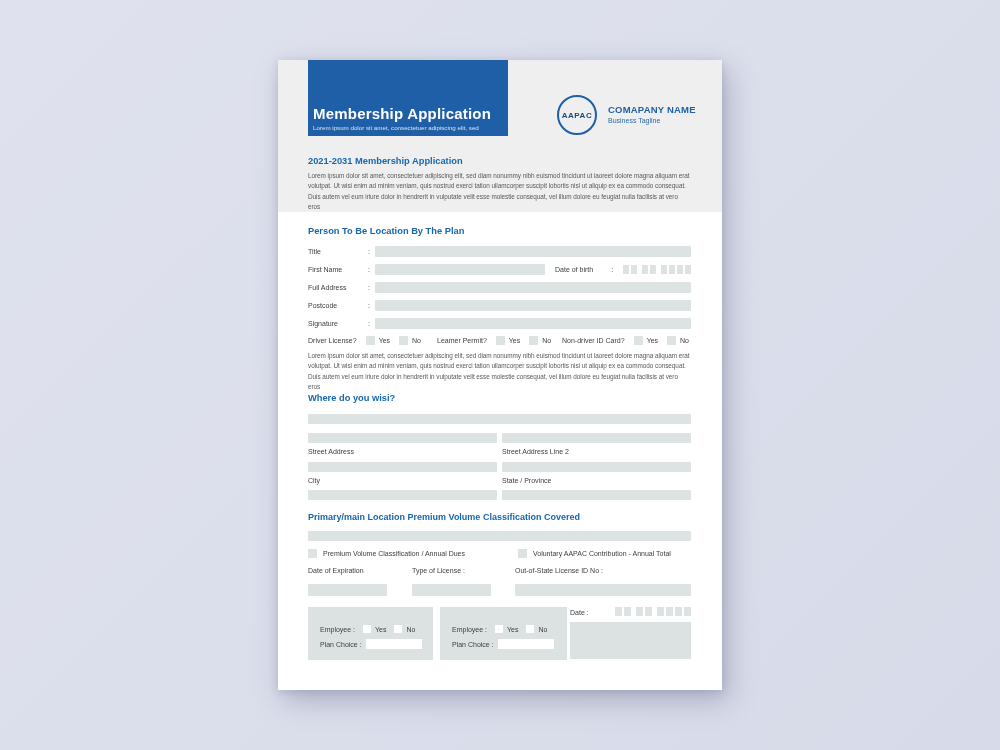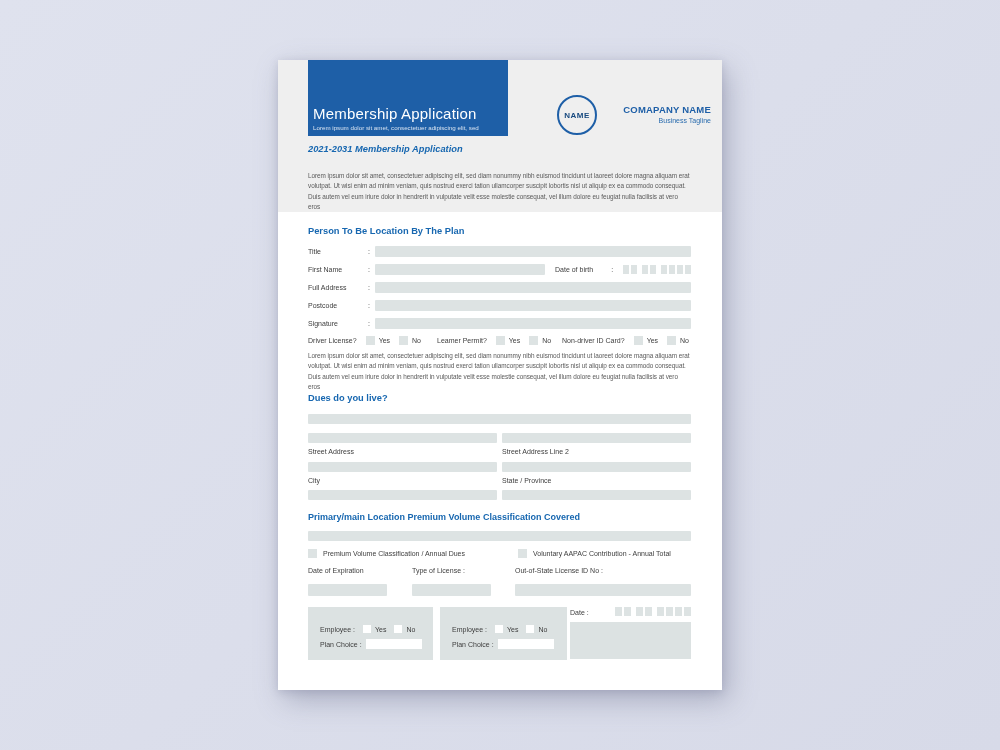--- a/index.html
+++ b/index.html
@@ -15,29 +15,29 @@
     box-shadow: 6px 10px 26px rgba(100,106,135,.40), 0 2px 8px rgba(100,106,135,.22);
   }
   .band{ position:absolute; left:0; top:0; width:100%; height:152px; background:#efefef; }
 
   
   .hdr-box{
     position:absolute; left:30px; top:0; width:200px; height:76px;
     background:#1e5fa7; color:#fff; padding:5px;
     display:flex; flex-direction:column; justify-content:flex-end;
   }
-  .hdr-title{ font-size:15px; font-weight:normal; letter-spacing:.2px; white-space:nowrap; }
+  .hdr-title{ font-size:15px; font-weight:bold; letter-spacing:.2px; white-space:nowrap; }
   .hdr-sub{ font-size:6.2px; color:#d9e4f1; margin-top:2px; white-space:nowrap; }
   .logo-circle{
     position:absolute; left:279px; top:35px; width:40px; height:40px;
     border:2px solid #1e5fa7; border-radius:50%;
     display:flex; align-items:center; justify-content:center;
     font-size:8px; font-weight:bold; color:#17497f; letter-spacing:.5px;
   }
-  .company{ position:absolute; left:345px; top:44px; width:88px; text-align:right; }
+  .company{ position:absolute; left:330px; top:44px; width:88px; text-align:left; }
   .company-name{ font-size:9.5px; font-weight:bold; color:#1e5fa7; letter-spacing:.2px; white-space:nowrap; }
   .company-tag{ font-size:7px; color:#2a6cae; margin-top:2px; }
 
   .h-blue{ font-size:9.3px; font-weight:bold; color:#1767b0; position:absolute; left:30px; white-space:nowrap; }
   .para{ position:absolute; left:30px; width:383px; font-size:6.4px; letter-spacing:-.05px;
          line-height:1.62; color:#5a5a5a; }
 
   
   .bar{ background:#dde3e3; border-radius:1px; }
   .prow{ position:absolute; left:30px; width:383px; height:11px; display:flex; align-items:center; }
@@ -78,28 +78,28 @@
 <body>
 
 <div class="page">
   <div class="band"></div>
 
   <div class="hdr-box">
     <div class="hdr-title">Membership Application</div>
     <div class="hdr-sub">Lorem ipsum dolor sit amet, consectetuer adipiscing elit, sed</div>
   </div>
   <div class="logo-circle">
-    <span>NAME</span>
+    <span>AAPAC</span>
   </div>
   <div class="company">
     <div class="company-name">COMAPANY NAME</div>
     <div class="company-tag">Business Tagline</div>
   </div>
 
-  <div class="h-blue" style="top:84px;font-style:italic;">2021-2031 Membership Application</div>
+  <div class="h-blue" style="top:96px;">2021-2031 Membership Application</div>
   <div class="para" style="top:111px;">Lorem ipsum dolor sit amet, consectetuer adipiscing elit, sed diam nonummy nibh euismod tincidunt ut laoreet dolore magna aliquam erat volutpat. Ut wisi enim ad minim veniam, quis nostrud exerci tation ullamcorper suscipit lobortis nisl ut aliquip ex ea commodo consequat. Duis autem vel eum iriure dolor in hendrerit in vulputate velit esse molestie consequat, vel illum dolore eu feugiat nulla facilisis at vero eros</div>
 
   <div class="h-blue" style="top:166px;">Person To Be Location By The Plan</div>
 
   <div class="prow" style="top:186px;">
     <span class="plabel">Title</span>
     <span class="pcolon">:</span>
     <div class="bar pinput"></div>
   </div>
 
@@ -162,21 +162,21 @@
   <div class="qrow" style="left:284px;">
     <span>Non-driver ID Card?</span>
     <div class="cb"></div>
     <span>Yes</span>
     <div class="cb"></div>
     <span>No</span>
   </div>
 
   <div class="para" style="top:291px;">Lorem ipsum dolor sit amet, consectetuer adipiscing elit, sed diam nonummy nibh euismod tincidunt ut laoreet dolore magna aliquam erat volutpat. Ut wisi enim ad minim veniam, quis nostrud exerci tation ullamcorper suscipit lobortis nisl ut aliquip ex ea commodo consequat. Duis autem vel eum iriure dolor in hendrerit in vulputate velit esse molestie consequat, vel illum dolore eu feugiat nulla facilisis at vero eros</div>
 
-  <div class="h-blue" style="top:333px;">Dues do you live?</div>
+  <div class="h-blue" style="top:333px;">Where do you wisi?</div>
   <div class="bar" style="position:absolute; left:30px; top:354px; width:383px; height:10px;"></div>
 
   <div class="bar" style="position:absolute; left:30px; top:373px; width:189px; height:10px;"></div>
   <div class="bar" style="position:absolute; left:224px; top:373px; width:189px; height:10px;"></div>
   <div class="sublabel" style="left:30px; top:388px;">Street Address</div>
   <div class="sublabel" style="left:224px; top:388px;">Street Address Line 2</div>
 
   <div class="bar" style="position:absolute; left:30px; top:402px; width:189px; height:10px;"></div>
   <div class="bar" style="position:absolute; left:224px; top:402px; width:189px; height:10px;"></div>
   <div class="sublabel" style="left:30px; top:417px;">City</div>

